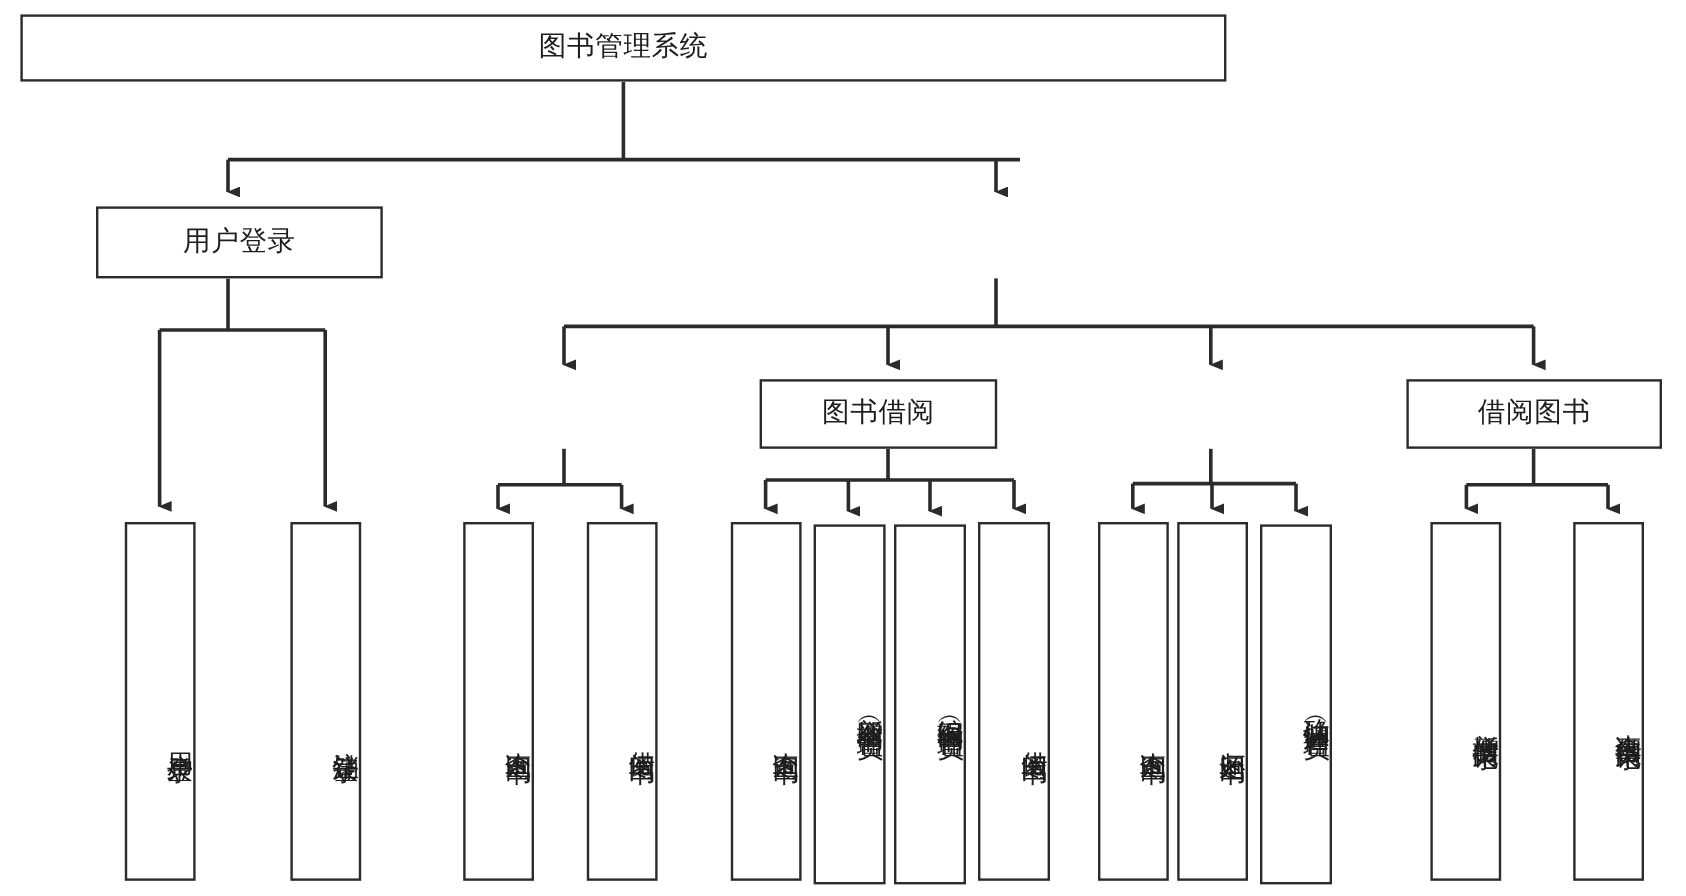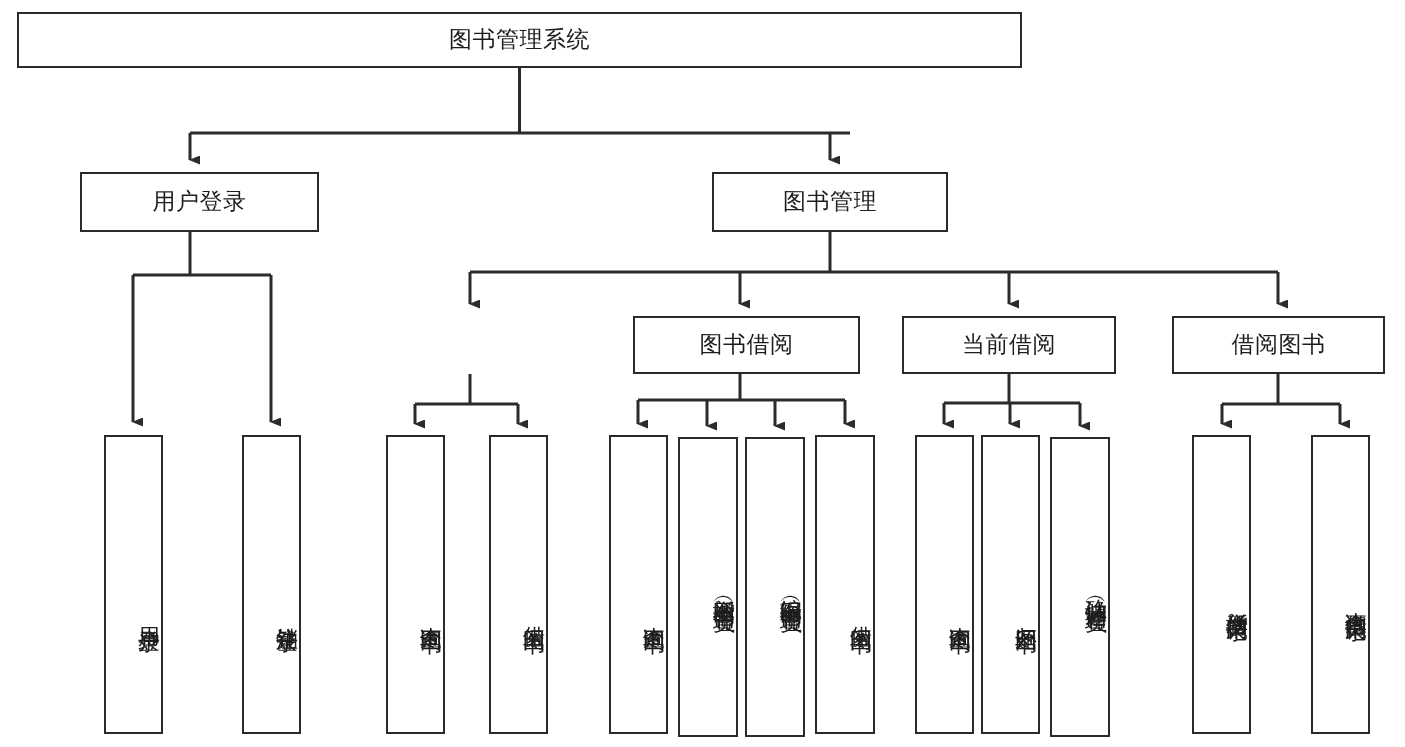--- a/index.html
+++ b/index.html
@@ -126,26 +126,24 @@
       <path d="M 1222 404 L 1340 404"></path>
       <path d="M 1222 404 L 1222 424" marker-end="url(#arrowhead)"></path>
       <path d="M 1340 404 L 1340 424" marker-end="url(#arrowhead)"></path>
     </g>
   </svg>
 
   <div class="node node-h node-root" style="left:17px; top:12px; width:1005px; height:56px;">图书管理系统</div>
 
   <div class="node node-h" style="left:80px; top:172px; width:239px; height:60px;">用户登录</div>
 
-  <div class="node node-h" style="left:712px; top:172px; width:236px; height:60px;">图书管理</div>
 
 
-  <div class="node node-h" style="left:633px; top:316px; width:227px; height:58px;">图书借阅</div>
+  <div class="node node-h" style="left:633px; top:316px; width:198px; height:58px;">图书借阅</div>
 
-  <div class="node node-h" style="left:902px; top:316px; width:214px; height:58px;">当前借阅</div>
 
   <div class="node node-h" style="left:1172px; top:316px; width:213px; height:58px;">借阅图书</div>
 
   <div class="node node-v pad-small" style="left:104px; top:435px; width:59px; height:299px;">用户登录</div>
 
   <div class="node node-v pad-small" style="left:242px; top:435px; width:59px; height:299px;">注销登录</div>
 
   <div class="node node-v pad-small" style="left:386px; top:435px; width:59px; height:299px;">查询图书</div>
 
   <div class="node node-v pad-small" style="left:489px; top:435px; width:59px; height:299px;">借阅图书</div>

